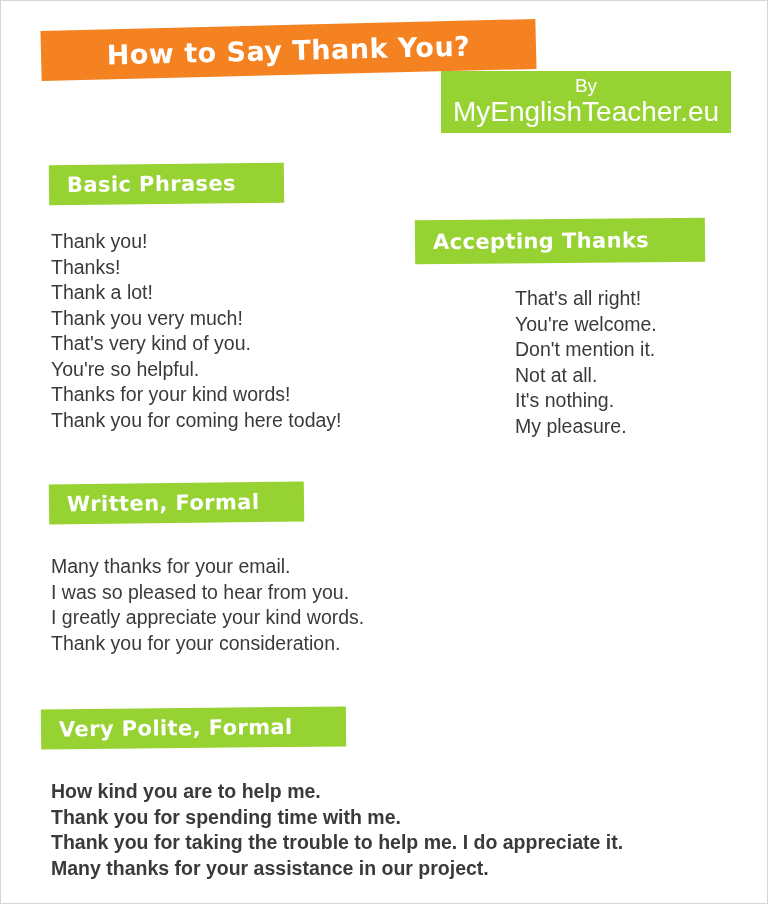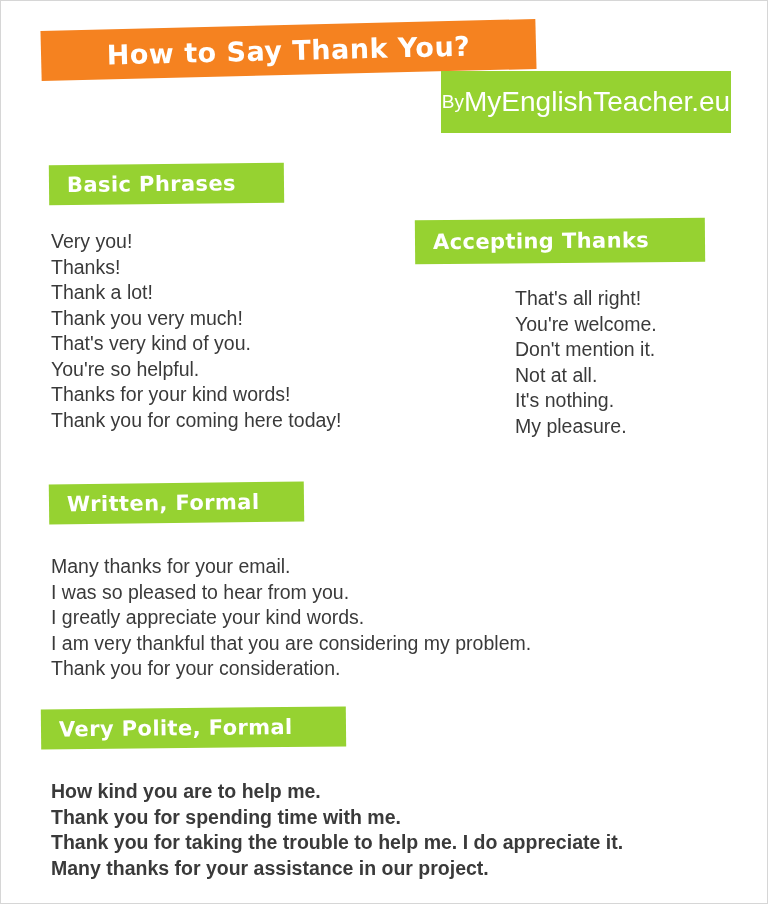--- a/index.html
+++ b/index.html
@@ -52,20 +52,21 @@
   
   .by-banner {
     position: absolute;
     left: 440px;
     top: 70px;
     width: 290px;
     height: 62px;
     background: #96d231;
     color: #ffffff;
     display: flex;
+    flex-direction: column;
     align-items: center;
     justify-content: center;
     line-height: 1.1;
   }
   .by-word {
     font-size: 19px;
     font-family: "Liberation Sans", sans-serif;
   }
   .by-site {
     font-size: 28px;
@@ -120,21 +121,21 @@
     <div class="title-text">How to Say Thank You?</div>
   </div>
 
   <div class="by-banner">
     <div class="by-word">By</div>
     <div class="by-site">MyEnglishTeacher.eu</div>
   </div>
 
   <div class="chip" id="chip-basic">Basic Phrases</div>
   <div class="lines" id="lines-basic">
-    <div>Very you!</div>
+    <div>Thank you!</div>
     <div>Thanks!</div>
     <div>Thank a lot!</div>
     <div>Thank you very much!</div>
     <div>That's very kind of you.</div>
     <div>You're so helpful.</div>
     <div>Thanks for your kind words!</div>
     <div>Thank you for coming here today!</div>
   </div>
 
   <div class="chip" id="chip-accepting">Accepting Thanks</div>
@@ -145,21 +146,20 @@
     <div>Not at all.</div>
     <div>It's nothing.</div>
     <div>My pleasure.</div>
   </div>
 
   <div class="chip" id="chip-written">Written, Formal</div>
   <div class="lines" id="lines-written">
     <div>Many thanks for your email.</div>
     <div>I was so pleased to hear from you.</div>
     <div>I greatly appreciate your kind words.</div>
-    <div>I am very thankful that you are considering my problem.</div>
     <div>Thank you for your consideration.</div>
   </div>
 
   <div class="chip" id="chip-polite">Very Polite, Formal</div>
   <div class="lines" id="lines-polite">
     <div>How kind you are to help me.</div>
     <div>Thank you for spending time with me.</div>
     <div>Thank you for taking the trouble to help me. I do appreciate it.</div>
     <div>Many thanks for your assistance in our project.</div>
   </div>

